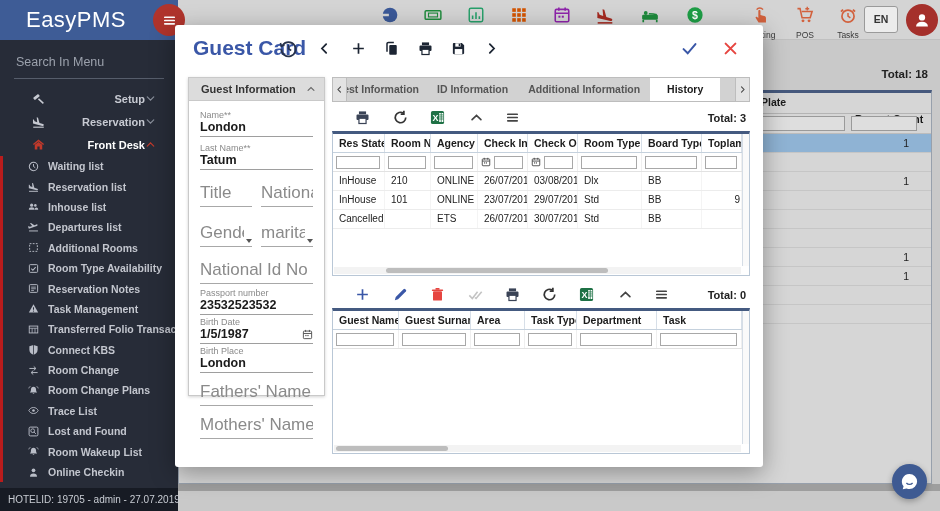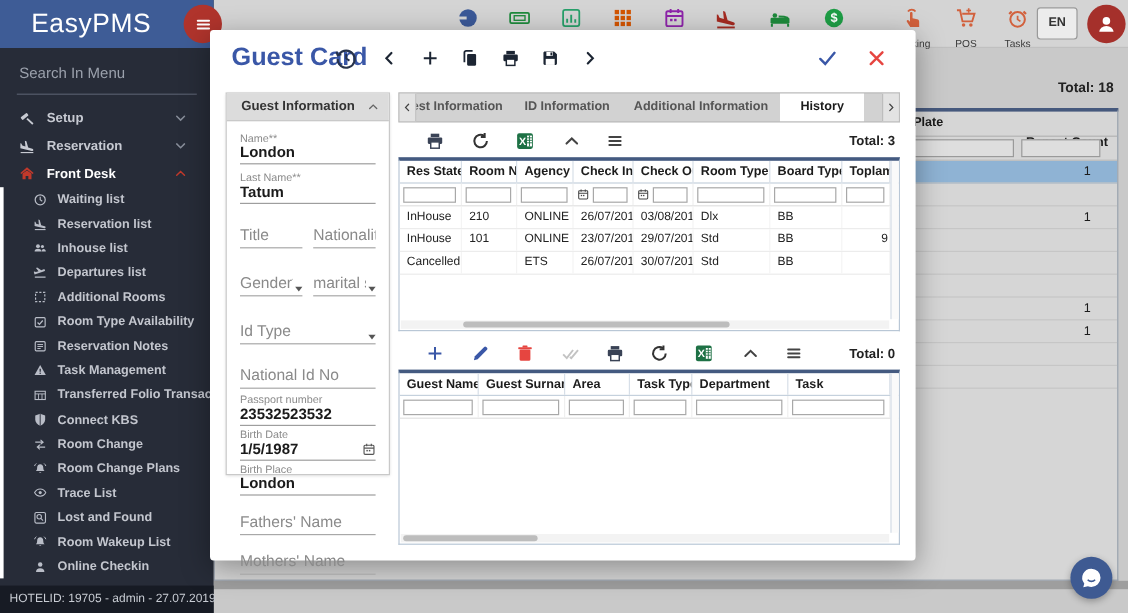--- a/index.html
+++ b/index.html
@@ -36,27 +36,27 @@
   .page-hscroll{position:absolute;left:178px;right:0;bottom:20px;height:7px;background:#9e9e9e;z-index:1;}
 
   
   .sidebar{position:absolute;left:0;top:0;width:178px;height:511px;background:#272c38;z-index:5;}
   .sb-head{height:40px;background:#3e5c96;color:#fff;font-size:22px;font-weight:400;text-align:center;line-height:40px;padding-right:26px;letter-spacing:.5px;}
   .hamburger{position:absolute;left:153px;top:4px;width:32px;height:32px;border-radius:50%;background:#b0342c;z-index:6;display:flex;align-items:center;justify-content:center;}
   .hamburger .i{width:15px;height:15px;color:#fff;}
   .sb-search{margin:12px 14px 0 14px;border-bottom:1px solid #565d6b;padding-bottom:8px;}
   .sb-search input{width:100%;background:transparent;border:none;outline:none;color:#cfd3da;font-size:12.5px;font-family:inherit;}
   .sb-search input::placeholder{color:#9ba1ac;opacity:1;}
-  .sb-sec{height:23px;display:flex;align-items:center;padding:0 12px 0 16px;}
+  .sb-sec{height:23px;display:flex;align-items:center;padding:0 12px 0 32px;text-align:right;}
   .sb-sec .i{width:13px;height:13px;color:#c7cad2;margin-right:10px;flex:none;}
   .sb-sec .lbl{flex:1;font-size:11px;font-weight:bold;color:#c7cad2;}
   .sb-sec .chev{width:11px;height:11px;color:#878d99;}
   .sb-sec.active .lbl{color:#fff;}
   .sb-sec.active .i,.sb-sec.active .chev{color:#c0392b;}
-  .sb-sub{border-left:3px solid #ffffff;}
+  .sb-sub{border-left:3px solid #b91c1c;}
   .sb-item{height:20.4px;display:flex;align-items:center;padding-left:25px;}
   .sb-item .i{width:11px;height:11px;color:#b9bdc7;margin-right:9px;flex:none;}
   .sb-item .lbl{font-size:10.5px;font-weight:600;color:#c3c6ce;white-space:nowrap;}
   .sb-foot{position:absolute;left:0;right:0;bottom:0;height:23px;background:#171b24;color:#c8ccd3;font-size:10px;line-height:23px;padding-left:8px;z-index:7;white-space:nowrap;}
 
   
   .modal{position:absolute;left:175px;top:25px;width:588px;height:442px;background:#fff;border-radius:3px;
          box-shadow:0 6px 24px rgba(0,0,0,.35);z-index:10;}
   .m-title{position:absolute;left:18px;top:11px;font-size:21px;font-weight:bold;color:#3a57a7;}
   .m-hicon{position:absolute;left:104px;top:14px;width:19px;height:19px;color:#27324a;}
@@ -67,21 +67,21 @@
   
   .m-panel{position:absolute;left:13px;top:52px;width:137px;height:319px;border:1px solid #c9c9c9;background:#fff;box-shadow:0 1px 3px rgba(0,0,0,.18);}
   .mp-head{height:23px;background:#dcdcdc;border-bottom:1px solid #c9c9c9;display:flex;align-items:center;padding:0 8px 0 12px;}
   .mp-head .t{flex:1;font-size:11px;font-weight:bold;color:#333;}
   .mp-head .i{width:10px;height:10px;color:#666;}
   .mp-body{padding:5px 11px 0 11px;}
   .fblock{border-bottom:1px solid #9e9e9e;}
   .fblock .flabel{font-size:9px;color:#8a8a8a;line-height:10px;padding-top:2px;}
   .fblock .fval{font-size:12.5px;font-weight:bold;color:#1a1a1a;line-height:15px;padding-bottom:1px;white-space:nowrap;}
   .fph{border-bottom:1px solid #a8a8a8;height:24px;display:flex;align-items:flex-end;padding-bottom:3px;}
-  .fph .ph{font-size:13px;color:#8a8a8a;white-space:nowrap;overflow:hidden;flex:1;}
+  .fph .ph{font-size:17px;color:#8a8a8a;white-space:nowrap;overflow:hidden;flex:1;}
   .caret{width:0;height:0;border-left:3.5px solid transparent;border-right:3.5px solid transparent;border-top:4.5px solid #555;flex:none;margin-left:2px;}
   .frow{display:flex;gap:9px;}
   .frow .fph{flex:1;min-width:0;}
   .fblock.withicon{position:relative;}
   .fblock.withicon .i{position:absolute;right:0;bottom:3px;width:11px;height:11px;color:#555;}
 
   
   .m-tabs{position:absolute;left:157px;top:52px;width:418px;height:25px;background:#d2d2d2;border:1px solid #bdbdbd;display:flex;align-items:stretch;}
   .tab-arr{width:14px;background:#e3e3e3;display:flex;align-items:center;justify-content:center;flex:none;}
   .tab-arr.l{border-right:1px solid #bdbdbd;}
@@ -557,24 +557,20 @@
         <div class="frow" style="margin-top:16px">
           <div class="fph">
               <span class="ph">Gender**</span>
               <span class="caret"></span>
             </div>
           <div class="fph">
               <span class="ph">marital status</span>
               <span class="caret"></span>
             </div>
         </div>
-        <div class="fph" style="margin-top:16px">
-          <span class="ph">Id Type</span>
-            <span class="caret"></span>
-        </div>
         <div class="fph" style="margin-top:13px">
           <span class="ph">National Id No</span>
         </div>
         <div class="fblock" style="margin-top:2px">
           <div class="flabel">Passport number</div>
           <div class="fval">23532523532</div>
         </div>
         <div class="fblock withicon">
           <div class="flabel">Birth Date</div>
           <div class="fval">1/5/1987</div>

